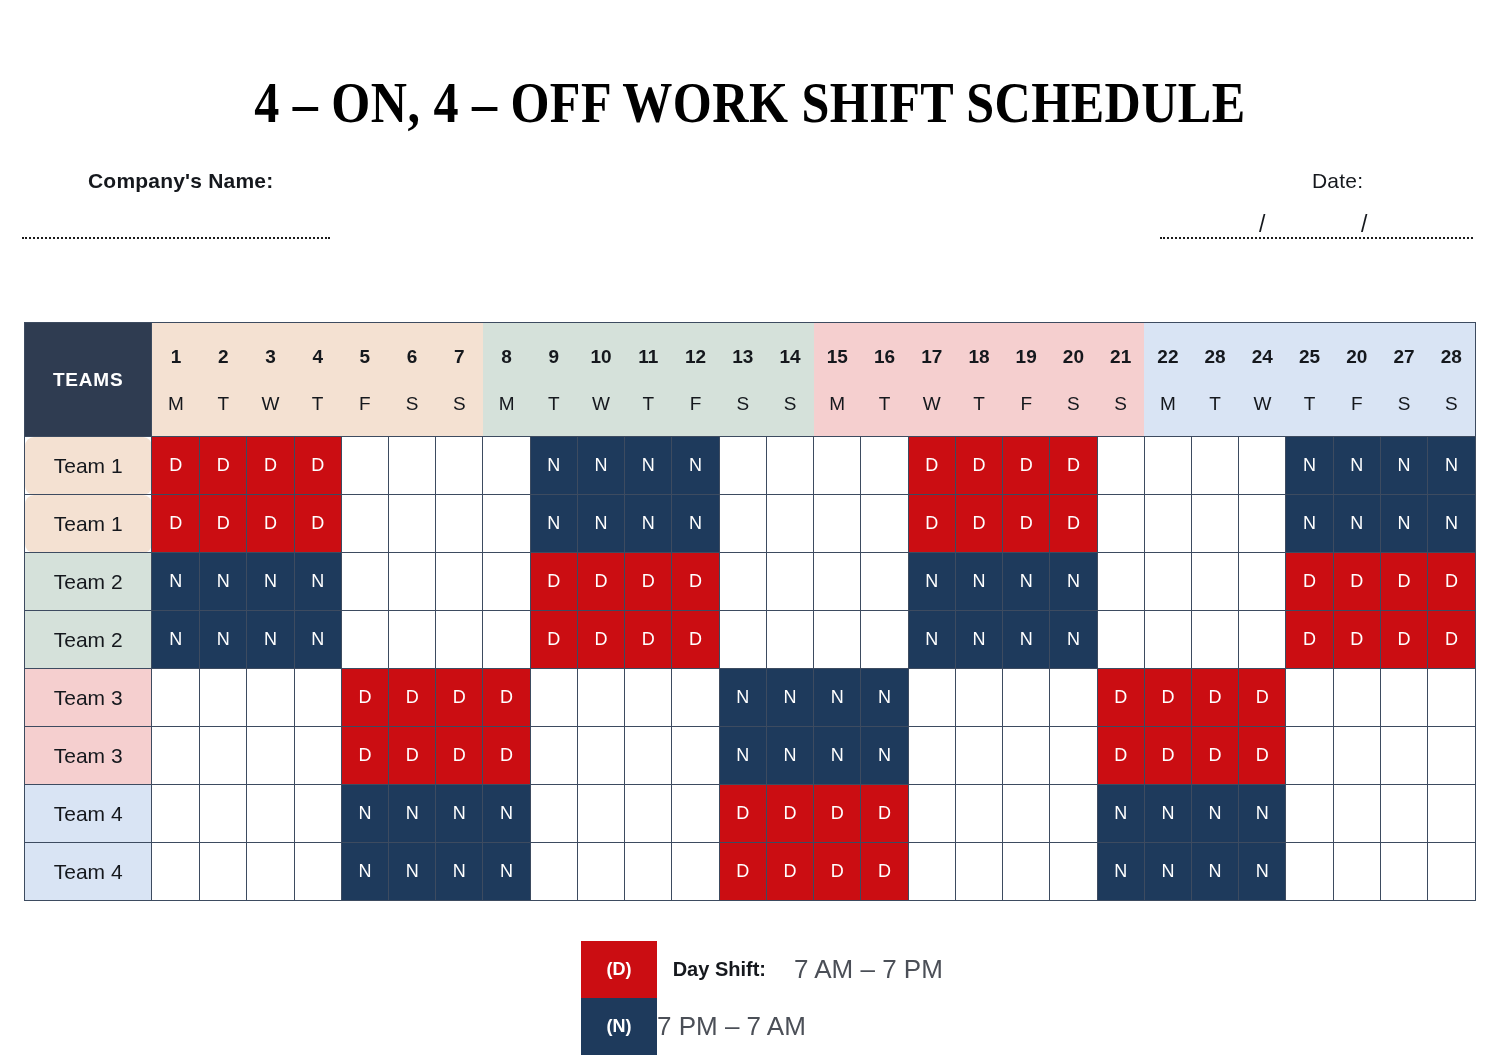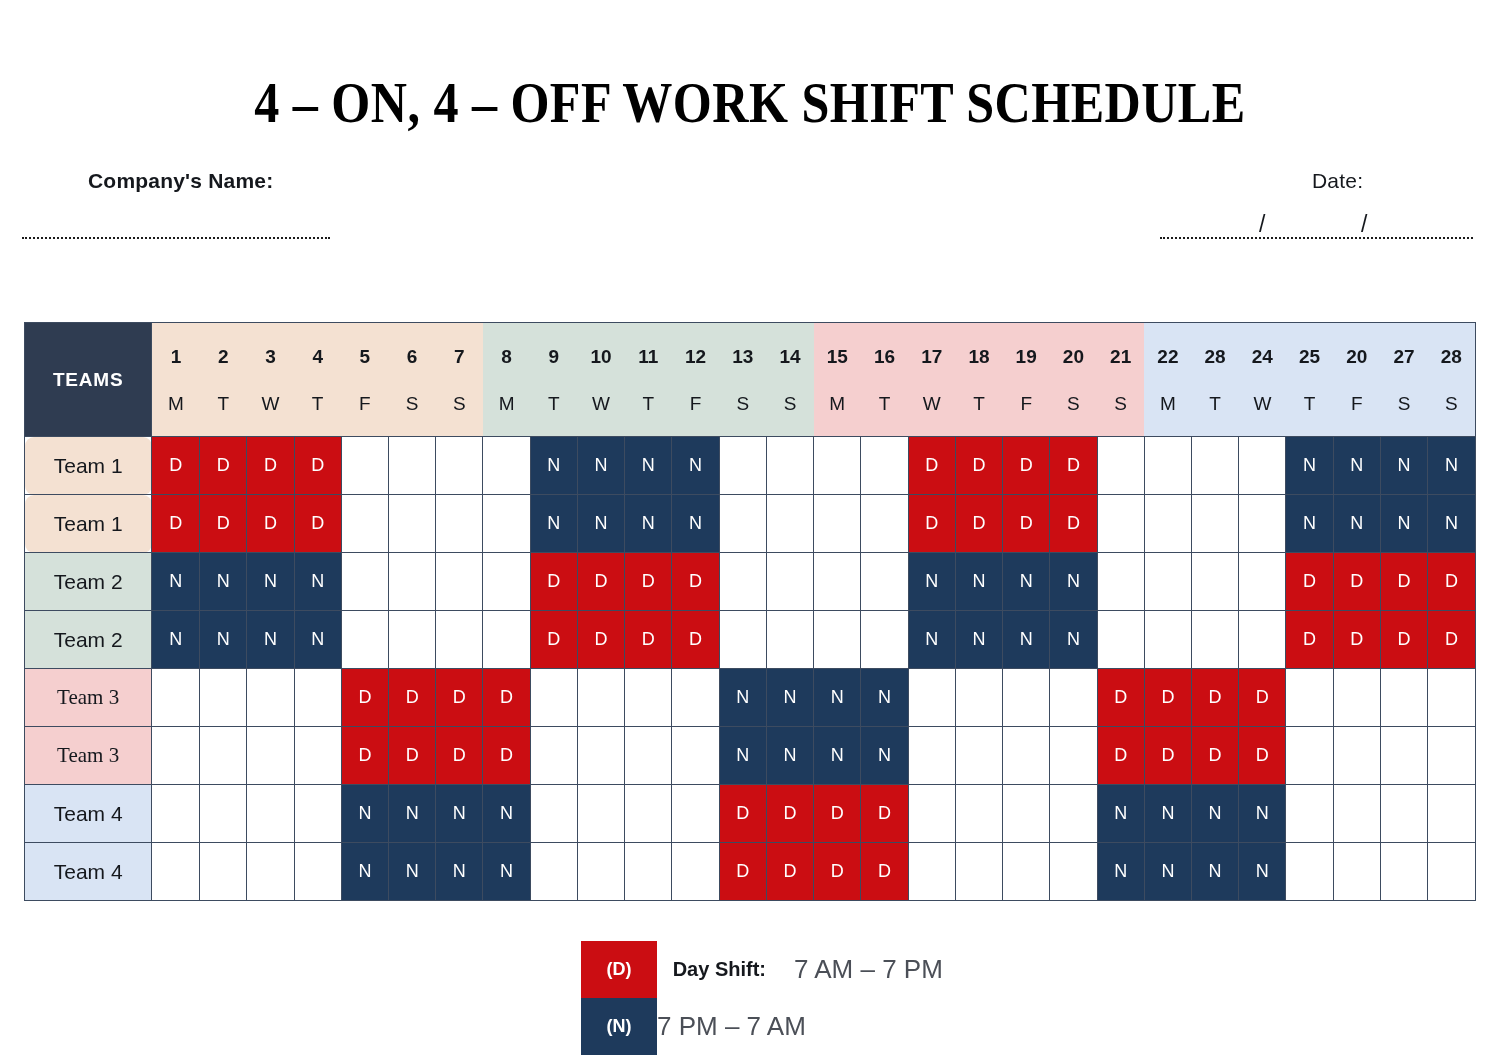--- a/index.html
+++ b/index.html
@@ -159,21 +159,21 @@
     width: 123px;
     height: 57px;
     text-align: center;
     vertical-align: middle;
     font-size: 21px;
     color: #15181d;
     border: 1px solid #3d4b60;
   }
   .tl-1 { background: #f4e1d2; border-radius: 9px; }
   .tl-2 { background: #d5e1da; }
-  .tl-3 { background: #f5cfcf; font-family: Liberation Serif, serif; }
+  .tl-3 { background: #f5cfcf; }
   .tl-4 { background: #d9e4f4; }
 
   
   .cell {
     width: 46px;
     height: 57px;
     text-align: center;
     vertical-align: middle;
     font-size: 18px;
     border: 1px solid #3d4b60;

